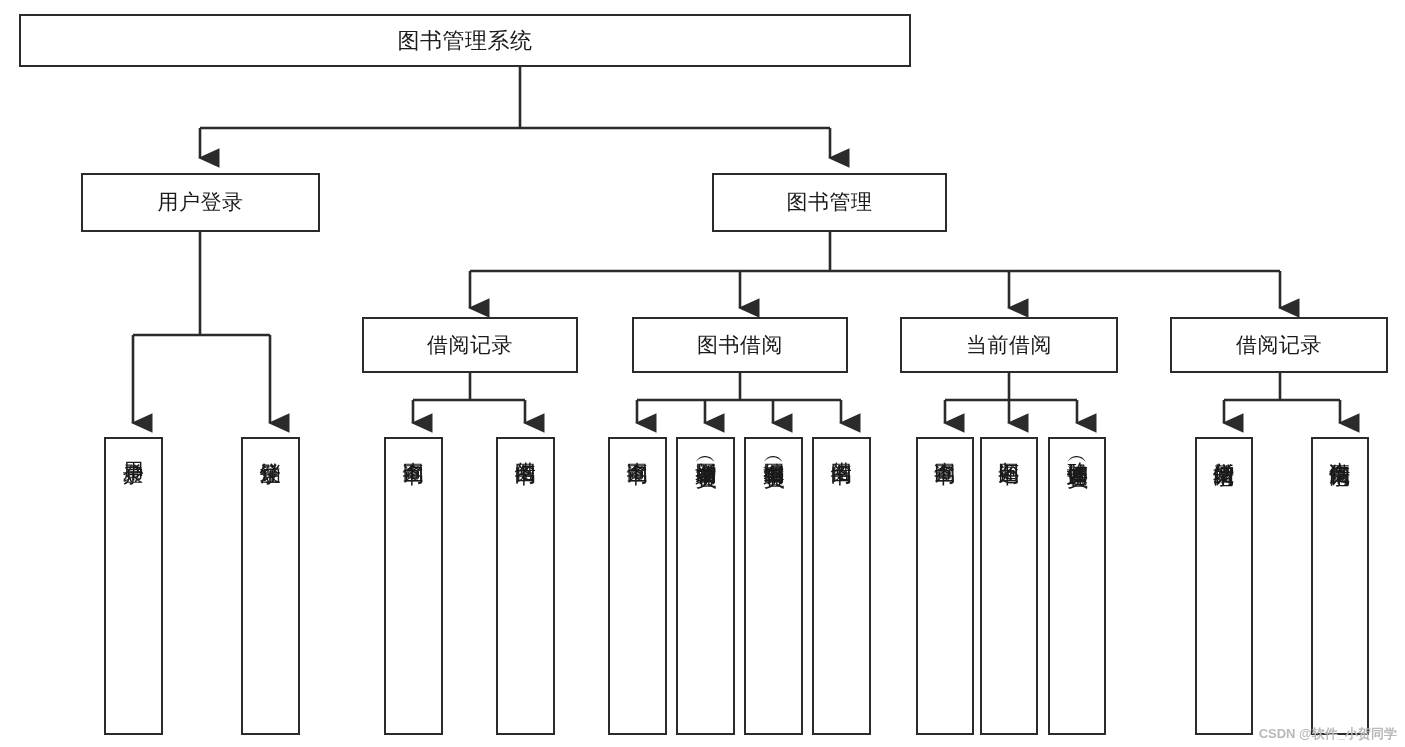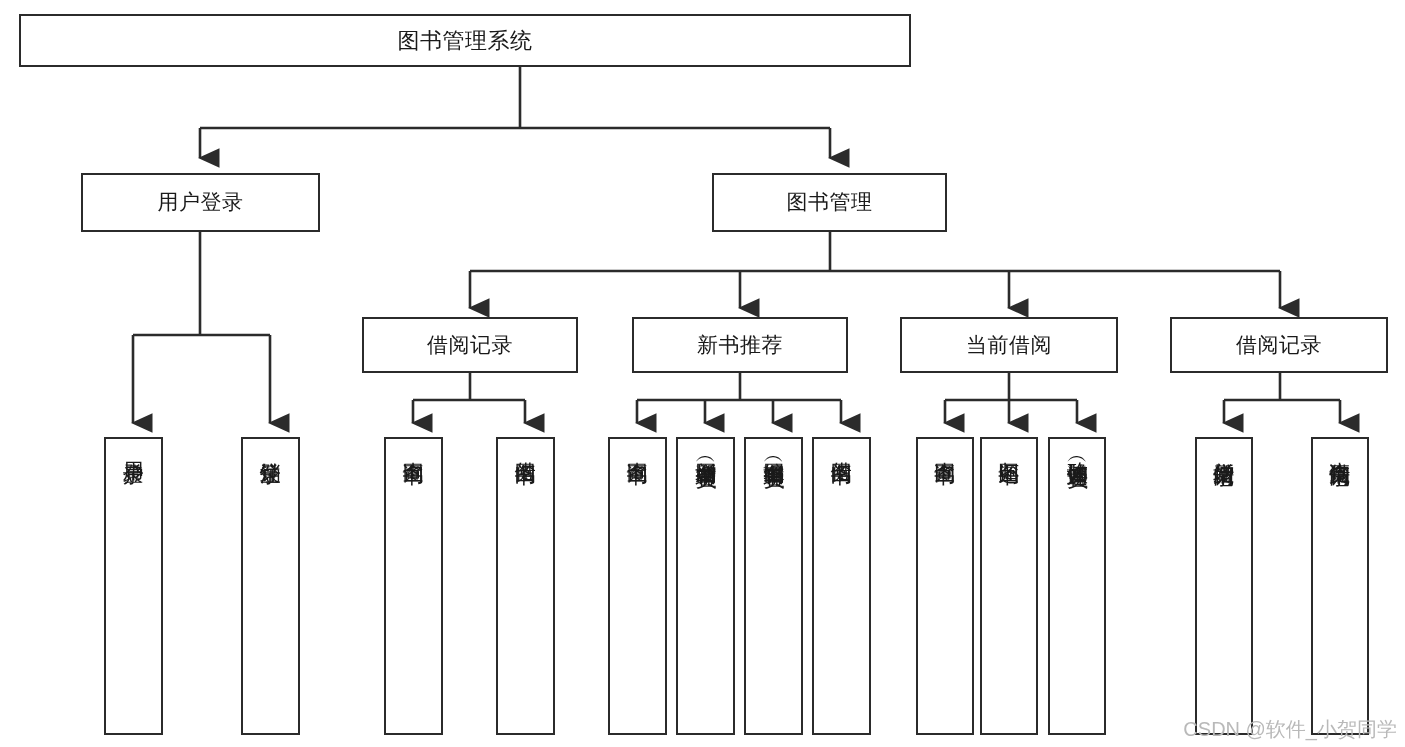--- a/index.html
+++ b/index.html
@@ -34,24 +34,25 @@
     font-size:21px;
     line-height:1.32;
     letter-spacing:1px;
     white-space:pre-line;
   }
   .node.leaf.tall .lbl{line-height:1.28;}
   #watermark{
     position:absolute;
     right:8px;
     bottom:4px;
-    font-size:20px;
+    font-size:13px;
     color:#b9b9b9;
     white-space:nowrap;
     user-select:none;
+    font-weight:bold;
   }
 </style>
 </head>
 <body>
 
 <div id="canvas">
 
   <svg class="edges" viewBox="0 0 1405 747">
     <defs>
       <marker id="arrow" viewBox="0 0 12 12" refX="6" refY="10" markerWidth="9" markerHeight="9" orient="auto-start-reverse">
@@ -112,21 +113,21 @@
 
   <div class="node" style="left:712px;top:173px;width:235px;height:59px;align-items:center;">
     <span class="lbl">图书管理</span>
   </div>
 
   <div class="node" style="left:362px;top:317px;width:216px;height:56px;">
     <span class="lbl">借阅记录</span>
   </div>
 
   <div class="node" style="left:632px;top:317px;width:216px;height:56px;">
-    <span class="lbl">新书推荐</span>
+    <span class="lbl">图书借阅</span>
   </div>
 
   <div class="node" style="left:900px;top:317px;width:218px;height:56px;text-align:center;">
     <span class="lbl">当前借阅</span>
   </div>
 
   <div class="node" style="left:1170px;top:317px;width:218px;height:56px;">
     <span class="lbl">借阅记录</span>
   </div>
 

